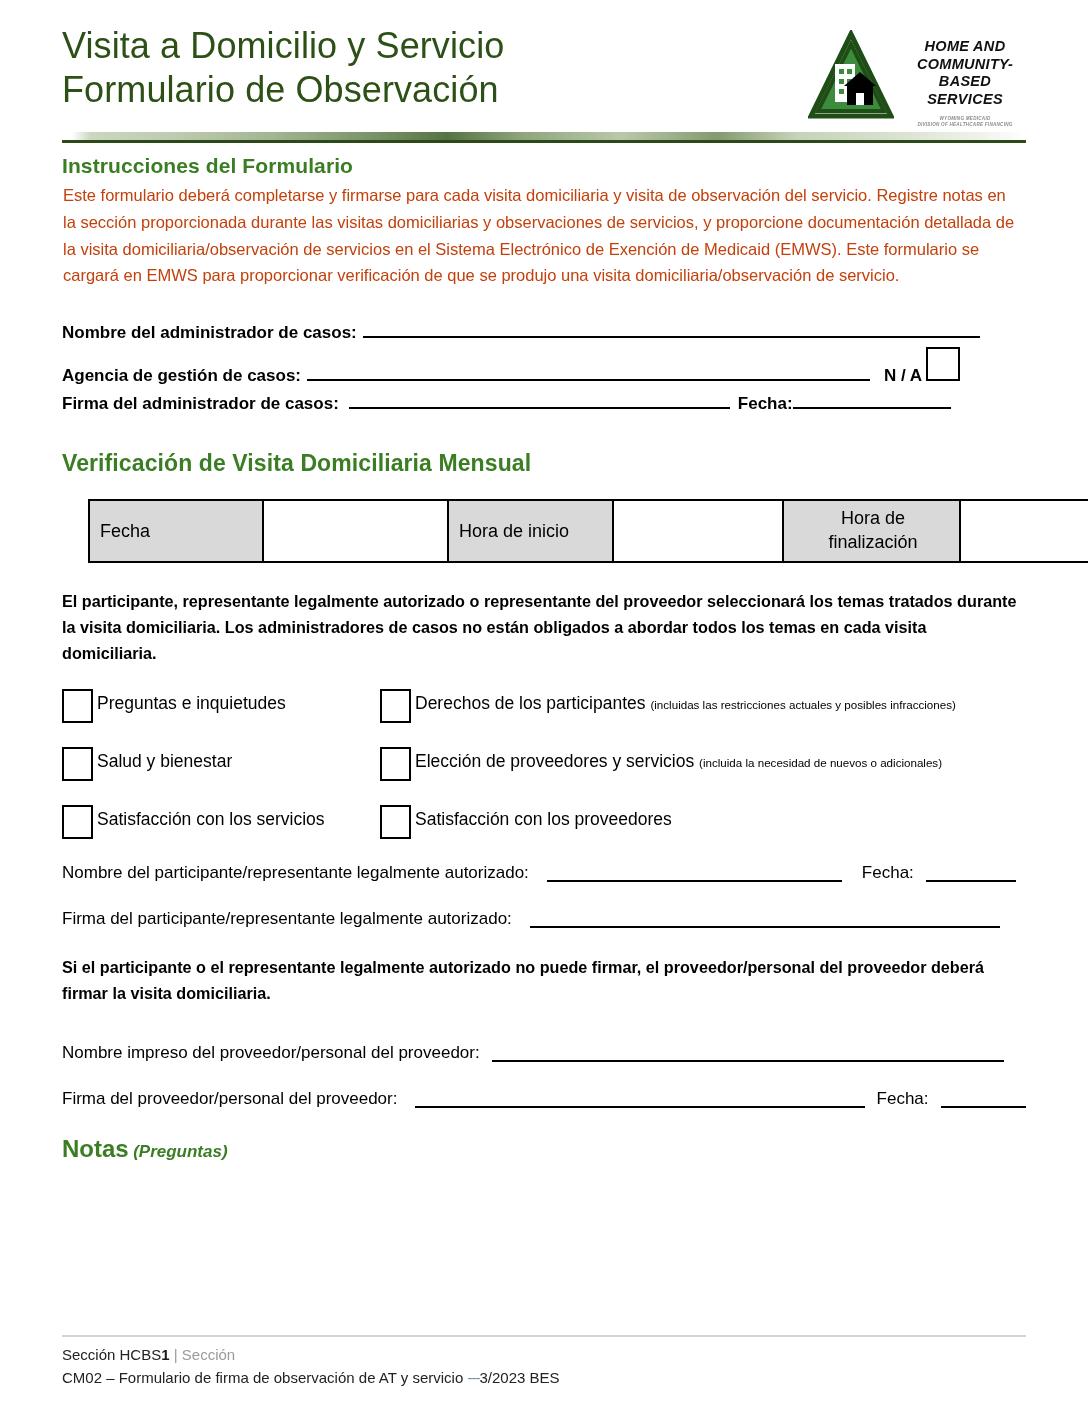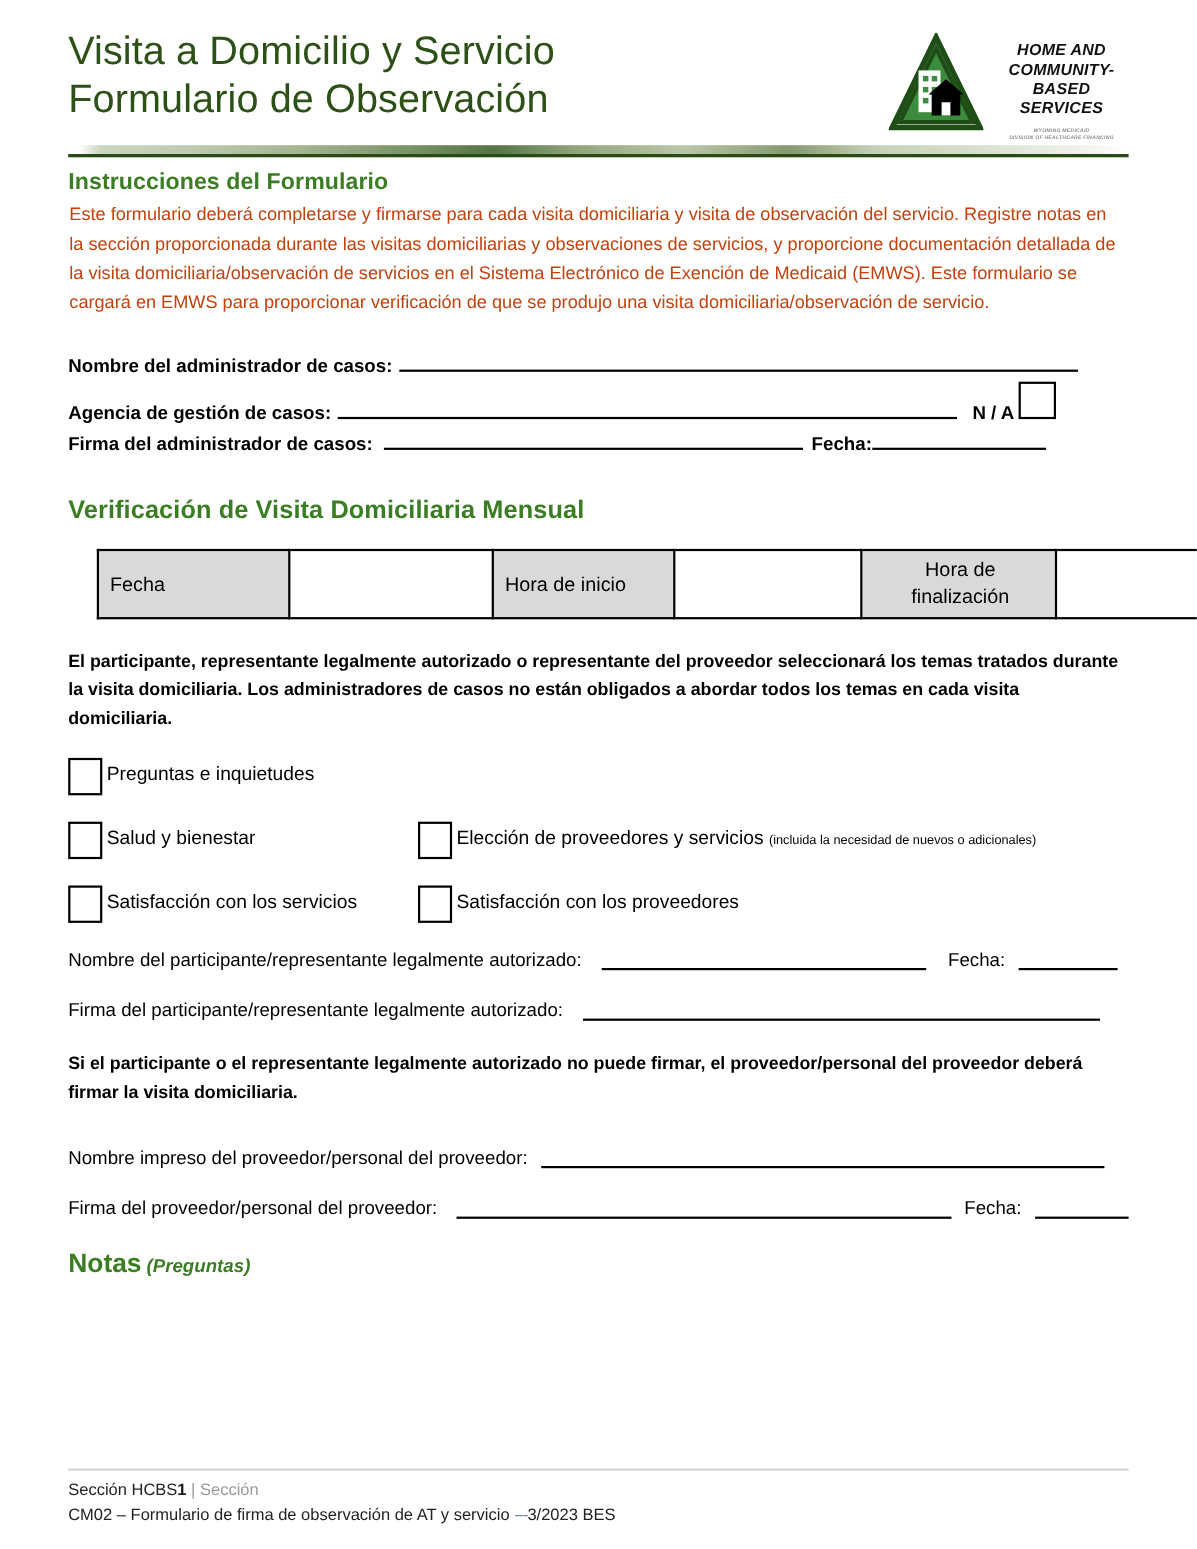--- a/index.html
+++ b/index.html
@@ -343,20 +343,27 @@
 
   <p class="bold-para" style="margin-top:26px;">El participante, representante legalmente autorizado o representante del proveedor seleccionará los temas tratados durante la visita domiciliaria.  Los administradores de casos no están obligados a abordar todos los temas en cada visita domiciliaria.</p>
 
   <div class="topics">
 
     <div class="topic-row">
       <div class="topic-col left">
         <span class="cbox"></span>
         <span class="topic-label">Preguntas e inquietudes</span>
       </div>
+      <div class="topic-col">
+        <span class="cbox"></span>
+        <span class="topic-label">
+          <span>Derechos de los participantes</span>
+          <span class="topic-note">(incluidas las restricciones actuales y posibles infracciones)</span>
+        </span>
+      </div>
     </div>
 
     <div class="topic-row">
       <div class="topic-col left">
         <span class="cbox"></span>
         <span class="topic-label">Salud y bienestar</span>
       </div>
       <div class="topic-col">
         <span class="cbox"></span>
         <span class="topic-label">

